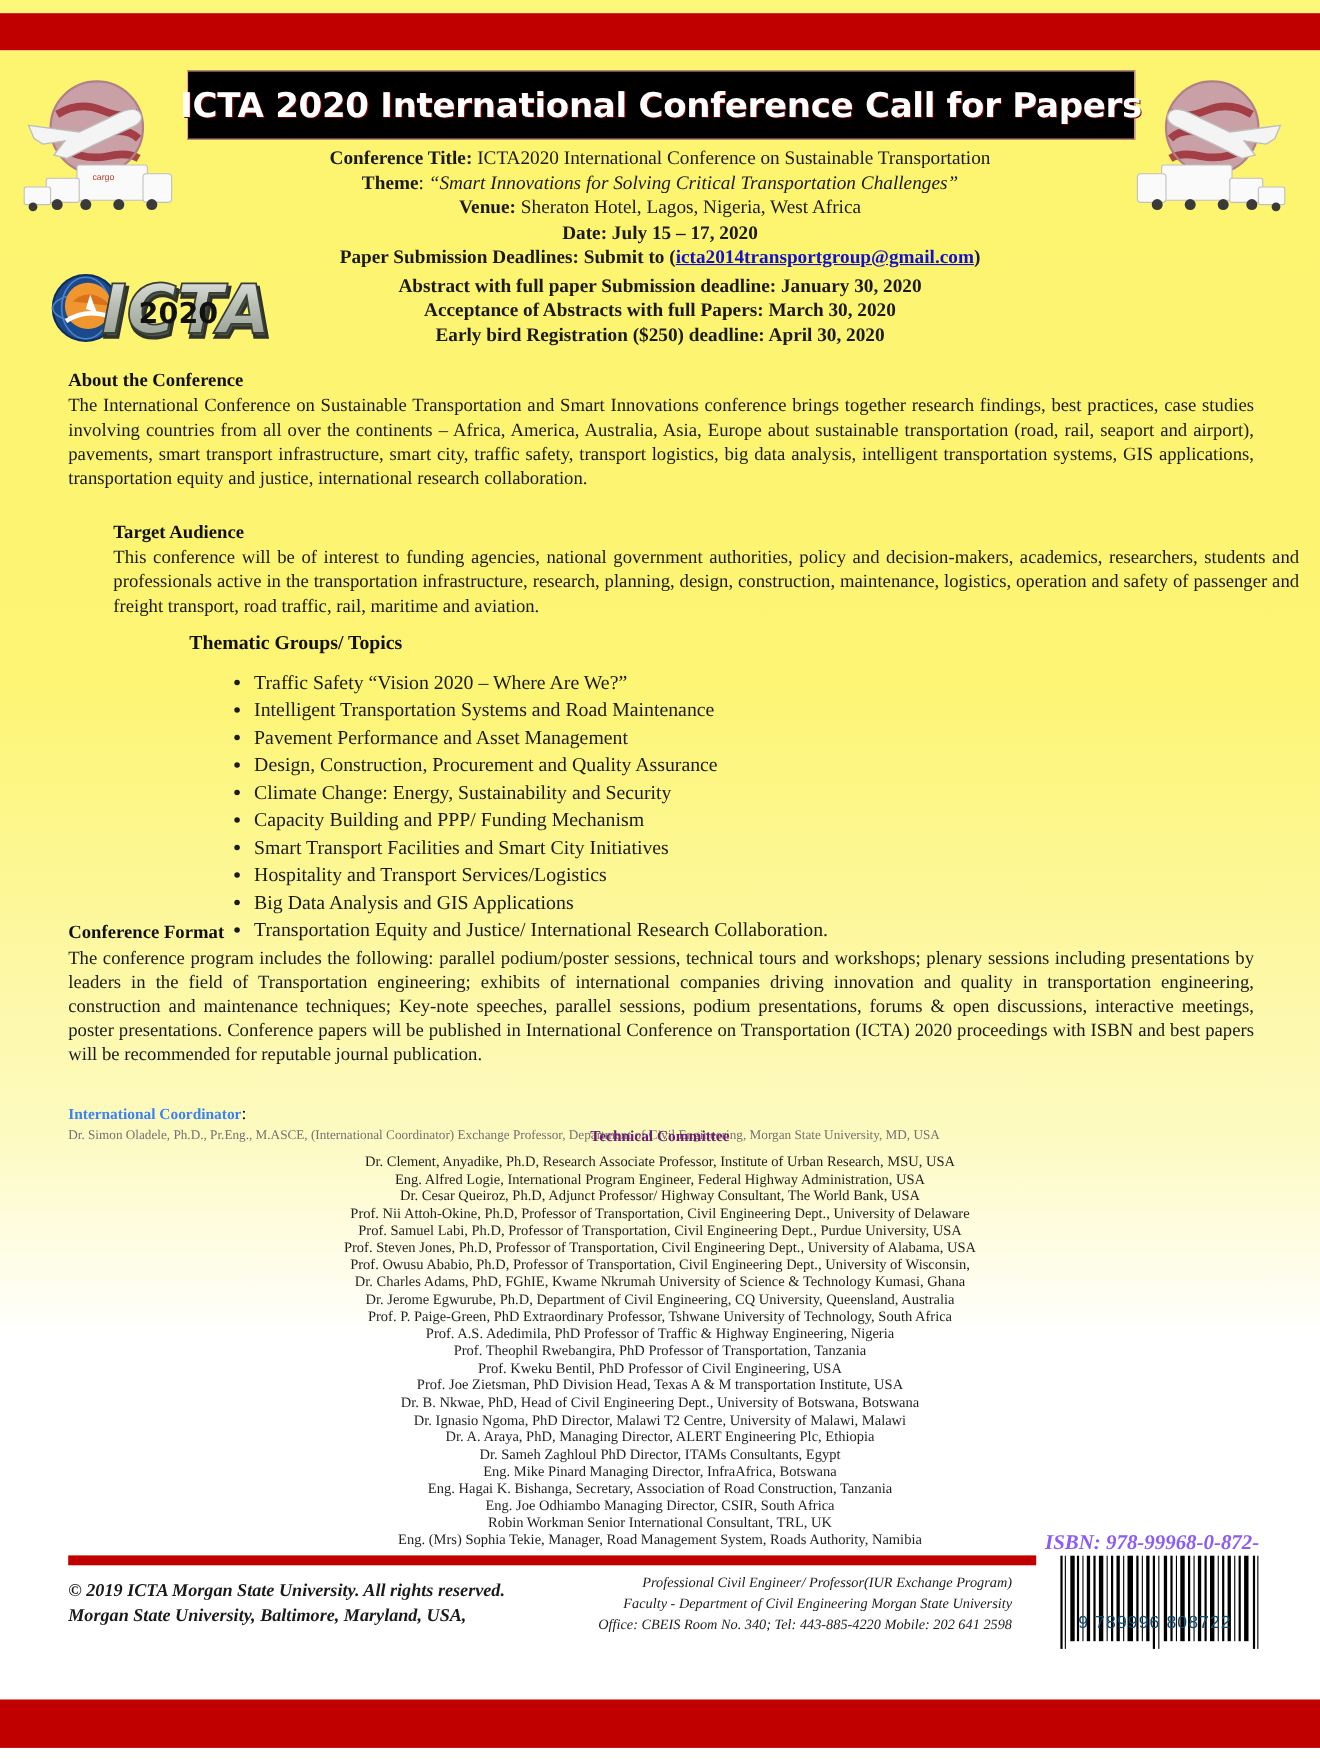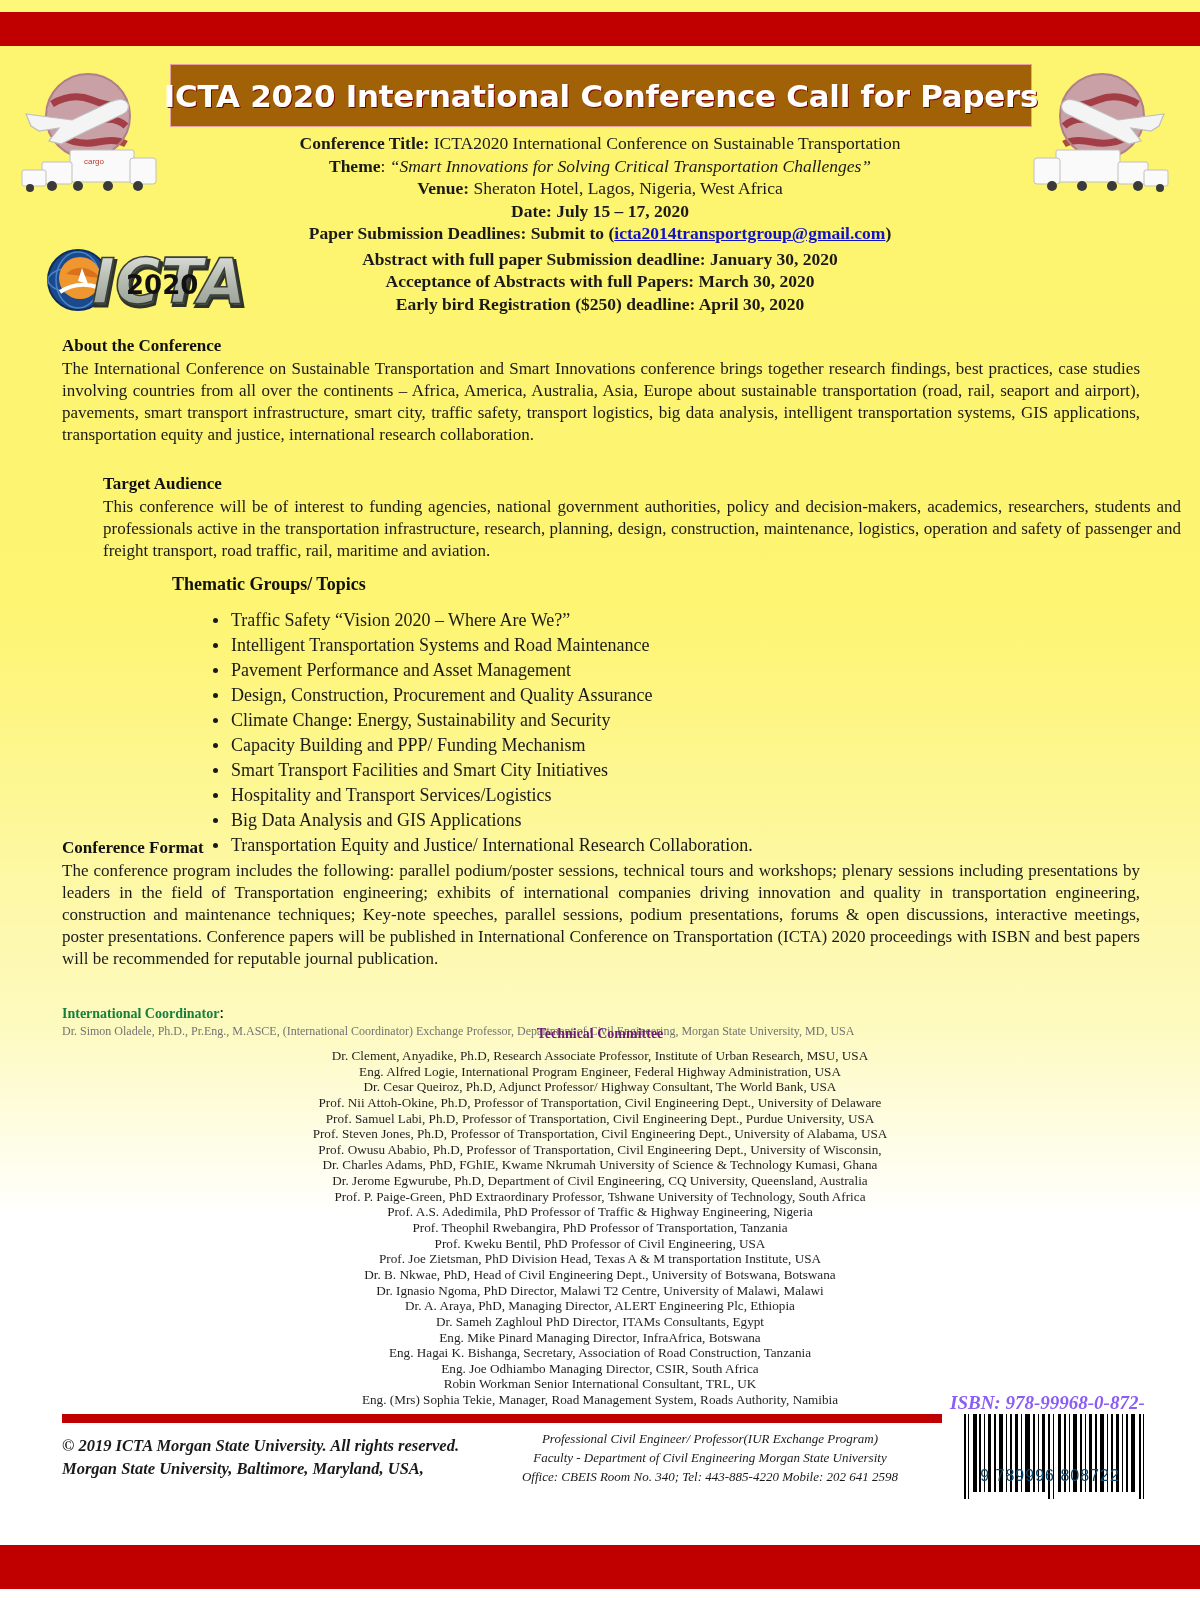--- a/index.html
+++ b/index.html
@@ -22,21 +22,21 @@
   
   .sheet{
     position:absolute;left:0;top:46px;width:1200px;height:1362px;
     background:linear-gradient(180deg,#fdf46f 0%,#fdf573 42%,#fdfac0 72%,#ffffff 86%,#ffffff 100%);
   }
   .white-foot{position:absolute;left:0;top:1408px;width:1200px;height:137px;background:#ffffff;}
 
   
   .title-bar{
     position:absolute;left:170px;top:64px;width:860px;height:61px;
-    background:#a16207;border:1px solid #e8a0a0;
+    background:#000000;border:1px solid #e8a0a0;
     display:flex;align-items:center;justify-content:center;
   }
   .title-bar h1{
     margin:0;color:#ffffff;font-family:"DejaVu Sans", sans-serif;
     font-size:31px;font-weight:bold;letter-spacing:-0.3px;white-space:nowrap;
     text-shadow:1px 1px 0 #7a0000;
   }
 
   
   .art{position:absolute;width:152px;height:148px;}
@@ -78,37 +78,37 @@
   ul.topics li{
     font-size:18px;line-height:1.39;color:#1a1a1a;position:relative;padding-left:14px;
   }
   ul.topics li:before{
     content:"";position:absolute;left:-4px;top:10px;width:5px;height:5px;
     background:#1a1a1a;border-radius:50%;
   }
 
   
   #coord-block{position:absolute;left:62px;top:1004px;width:1078px;}
-  .coord-h{font-size:14px;font-weight:bold;color:#15803d;}
+  .coord-h{font-size:14px;font-weight:bold;color:#3b82f6;}
   .coord-line{font-size:12px;color:#737373;margin-top:2px;}
 
   
   #tc-block{position:absolute;left:150px;top:1026px;width:900px;text-align:center;}
   .tc-title{font-size:14px;font-weight:bold;color:#701a75;margin-bottom:6px;}
   .tc-list{font-size:13.2px;line-height:1.185;color:#1f1f1f;}
   .tc-list div{white-space:nowrap;}
 
   
   .foot-rule{position:absolute;left:62px;top:1414px;width:880px;height:9px;background:#c00000;}
   .foot-left{
     position:absolute;left:62px;top:1434px;width:420px;
     font-style:italic;font-weight:bold;font-size:16.5px;line-height:1.4;color:#1a1a1a;
   }
   .foot-mid{
-    position:absolute;left:500px;top:1430px;width:420px;text-align:center;
+    position:absolute;left:500px;top:1430px;width:420px;text-align:right;
     font-style:italic;font-size:13px;line-height:1.45;color:#1a1a1a;
   }
   .isbn{
     position:absolute;left:950px;top:1392px;width:240px;
     font-style:italic;font-weight:bold;font-size:19px;color:#8b5cf6;white-space:nowrap;
   }
   .barcode{position:absolute;left:962px;top:1414px;width:185px;height:85px;}
   .barcode-digits{
     position:absolute;left:940px;top:1467px;width:220px;
     font-family:"Liberation Sans", sans-serif;font-size:16px;letter-spacing:1px;

